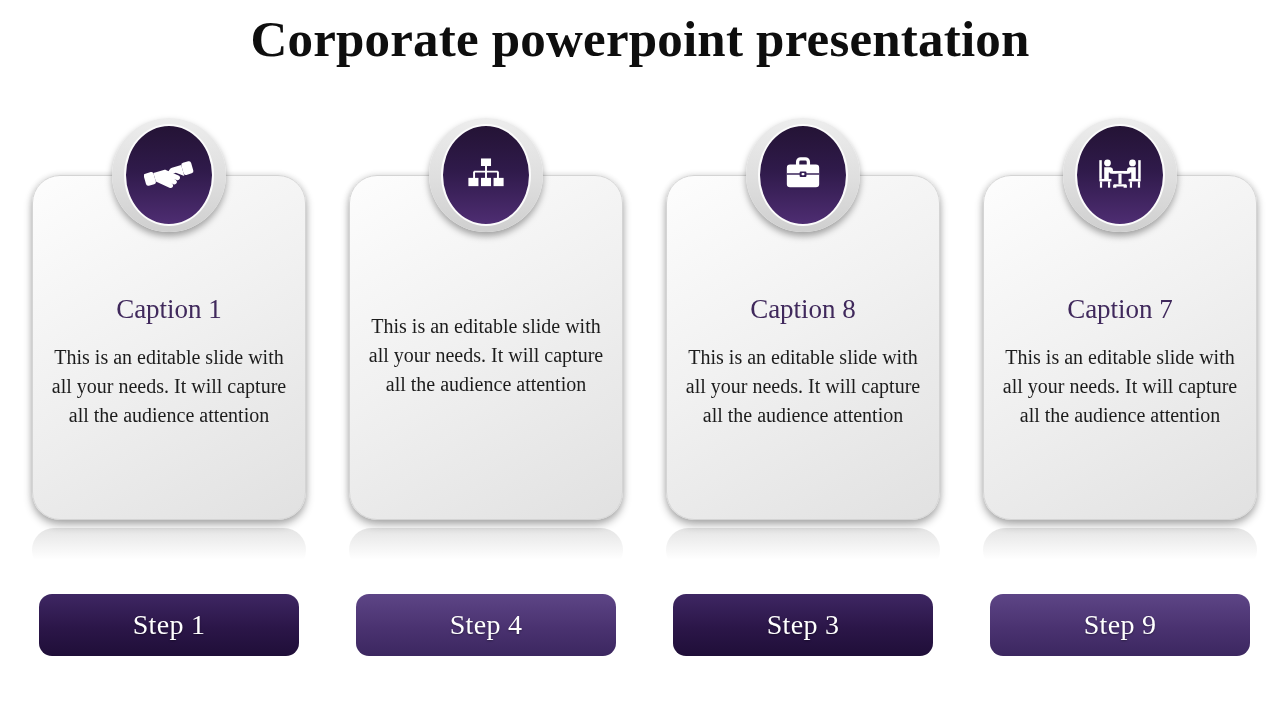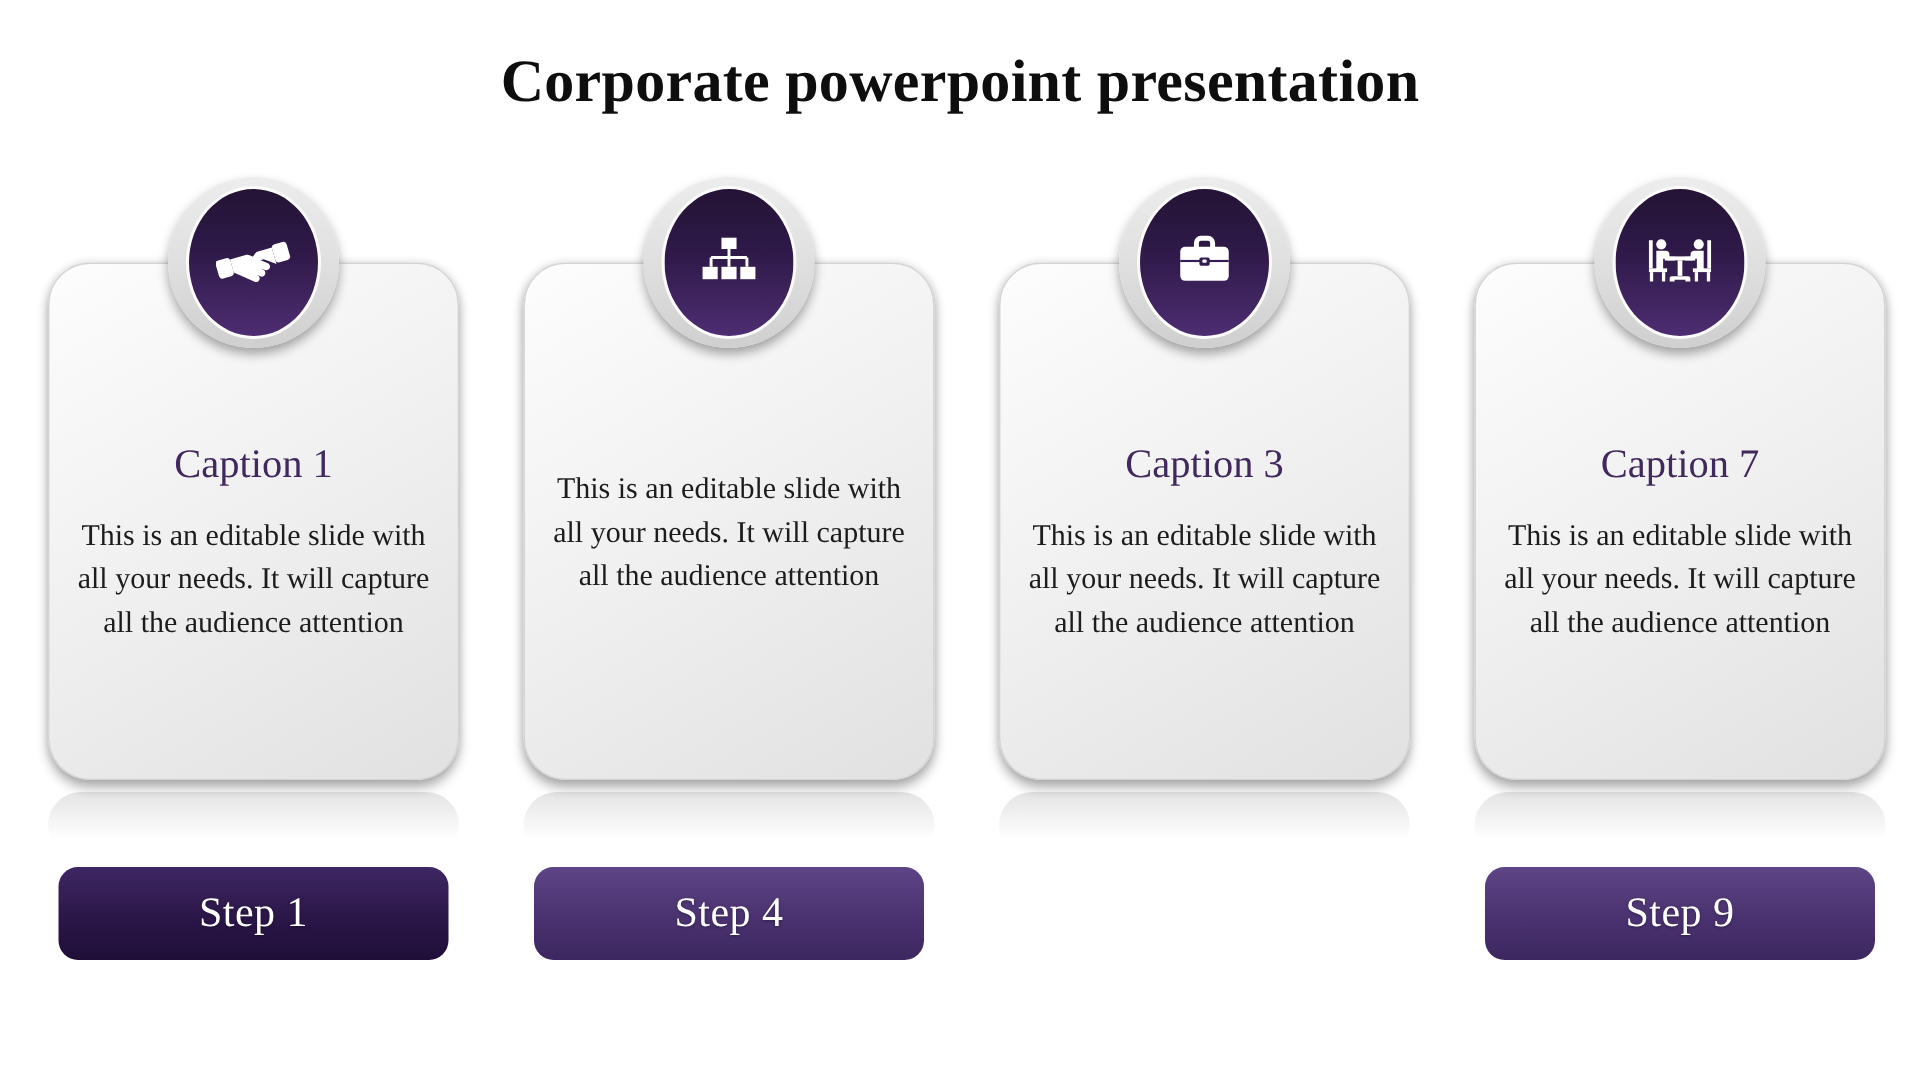--- a/index.html
+++ b/index.html
@@ -2,21 +2,21 @@
 <html><head>
 <meta charset="utf-8">
 <style>
   * { margin:0; padding:0; box-sizing:border-box; }
   html,body { background:#ffffff; }
   .slide {
     position:relative; width:1280px; height:720px; background:#ffffff;
     font-family:"Liberation Serif","DejaVu Serif",serif; overflow:hidden;
   }
   .slide-title {
-    padding-top:30px; text-align:center; font-size:40px; font-weight:600;
+    padding-top:10px; text-align:center; font-size:51px; font-weight:600;
     letter-spacing:.2px; color:#0e0e0e;
   }
   .cards-row {
     position:absolute; left:32px; right:31px; top:118px;
     display:flex; gap:43px;
   }
   .card-col { flex:1; display:flex; flex-direction:column; align-items:center; }
   .icon-badge {
     position:relative; z-index:2; width:114px; height:114px; border-radius:50%;
     background:linear-gradient(180deg,#ededed 0%,#dedede 55%,#cfcfcf 100%);
@@ -37,21 +37,21 @@
     box-shadow:0 5px 8px rgba(0,0,0,.30), 0 0 6px rgba(0,0,0,.12);
     padding:118px 10px 0 10px; text-align:center;
   }
   .card-caption { font-size:27px; color:#40295c; margin-bottom:7px; }
   .card-body { font-size:20px; line-height:29px; color:#1c1c1c; width:252px; margin:18px auto; }
   .card-reflection {
     width:100%; height:44px; margin-top:8px; border-radius:28px;
     background:linear-gradient(180deg,rgba(185,185,185,.38) 0%,rgba(255,255,255,0) 72%);
   }
   .step-button {
-    margin-top:6px; width:calc(100% - 14px); height:62px; border:none;
+    margin-top:22px; width:calc(100% - 14px); height:62px; border:none;
     border-radius:13px; font-family:inherit; font-size:28px; color:#ffffff;
     letter-spacing:.3px; cursor:pointer; text-shadow:0 1px 2px rgba(0,0,0,.35);
   }
   .step-button.dark  { background:linear-gradient(180deg,#3e2763 0%,#2b1648 55%,#1f0e38 100%); }
   .step-button.light { background:linear-gradient(180deg,#5d4586 0%,#4a3270 55%,#3c2760 100%); }
 </style>
 </head>
 <body>
 
 <div class="slide">
@@ -108,24 +108,25 @@
           <svg width="46" height="46" viewBox="0 0 64 64">
             <path d="M24.5 19 v-5.2 a4.2 4.2 0 0 1 4.2 -4.2 h6.6 a4.2 4.2 0 0 1 4.2 4.2 V19" fill="none" stroke="#ffffff" stroke-width="4.6"></path>
             <rect x="9.5" y="17.5" width="45" height="31.5" rx="4.5" fill="#ffffff"></rect>
             <rect x="9.5" y="29.6" width="45" height="2" fill="#331d54"></rect>
             <rect x="27.3" y="27.3" width="9.5" height="7.6" rx="1.6" fill="#331d54"></rect>
             <rect x="30" y="29.3" width="4" height="3" rx="1" fill="#ffffff"></rect>
           </svg>
         </div>
       </div>
       <div class="card">
-        <div class="card-caption">Caption 3</div>
+        <div class="card-caption">Caption 8</div>
         <div class="card-body">This is an editable slide with all your needs. It will capture all the audience attention</div>
       </div>
       <div class="card-reflection"></div>
+      <button class="step-button dark">Step 3</button>
     </div>
 
     <div class="card-col">
       <div class="icon-badge">
         <div class="icon-badge-inner">
           <svg width="50" height="50" viewBox="0 0 64 64">
             <g fill="#ffffff">
               <g id="person-l">
                 <circle cx="16" cy="16.5" r="4.3"></circle>
                 <path d="M11.8 22 h7.9 a3.3 3.3 0 0 1 3.3 3.2 V27 h4.5 v3.2 H19 v-1.5 h-1.4 V38 h-5.8 Z"></path>

